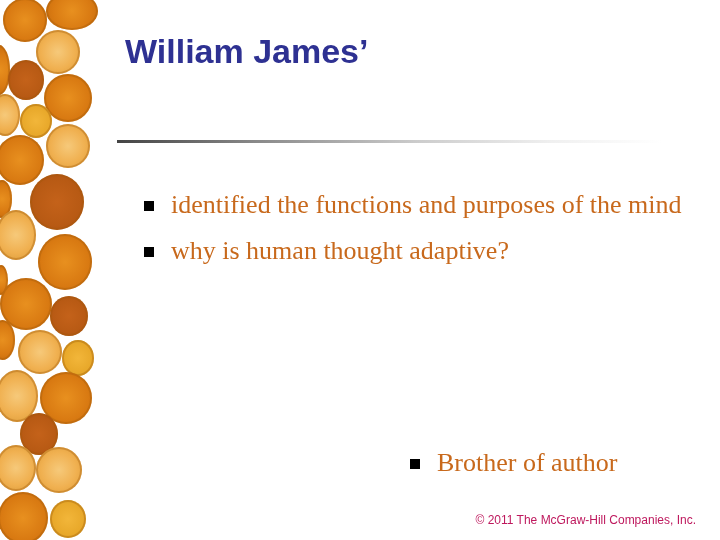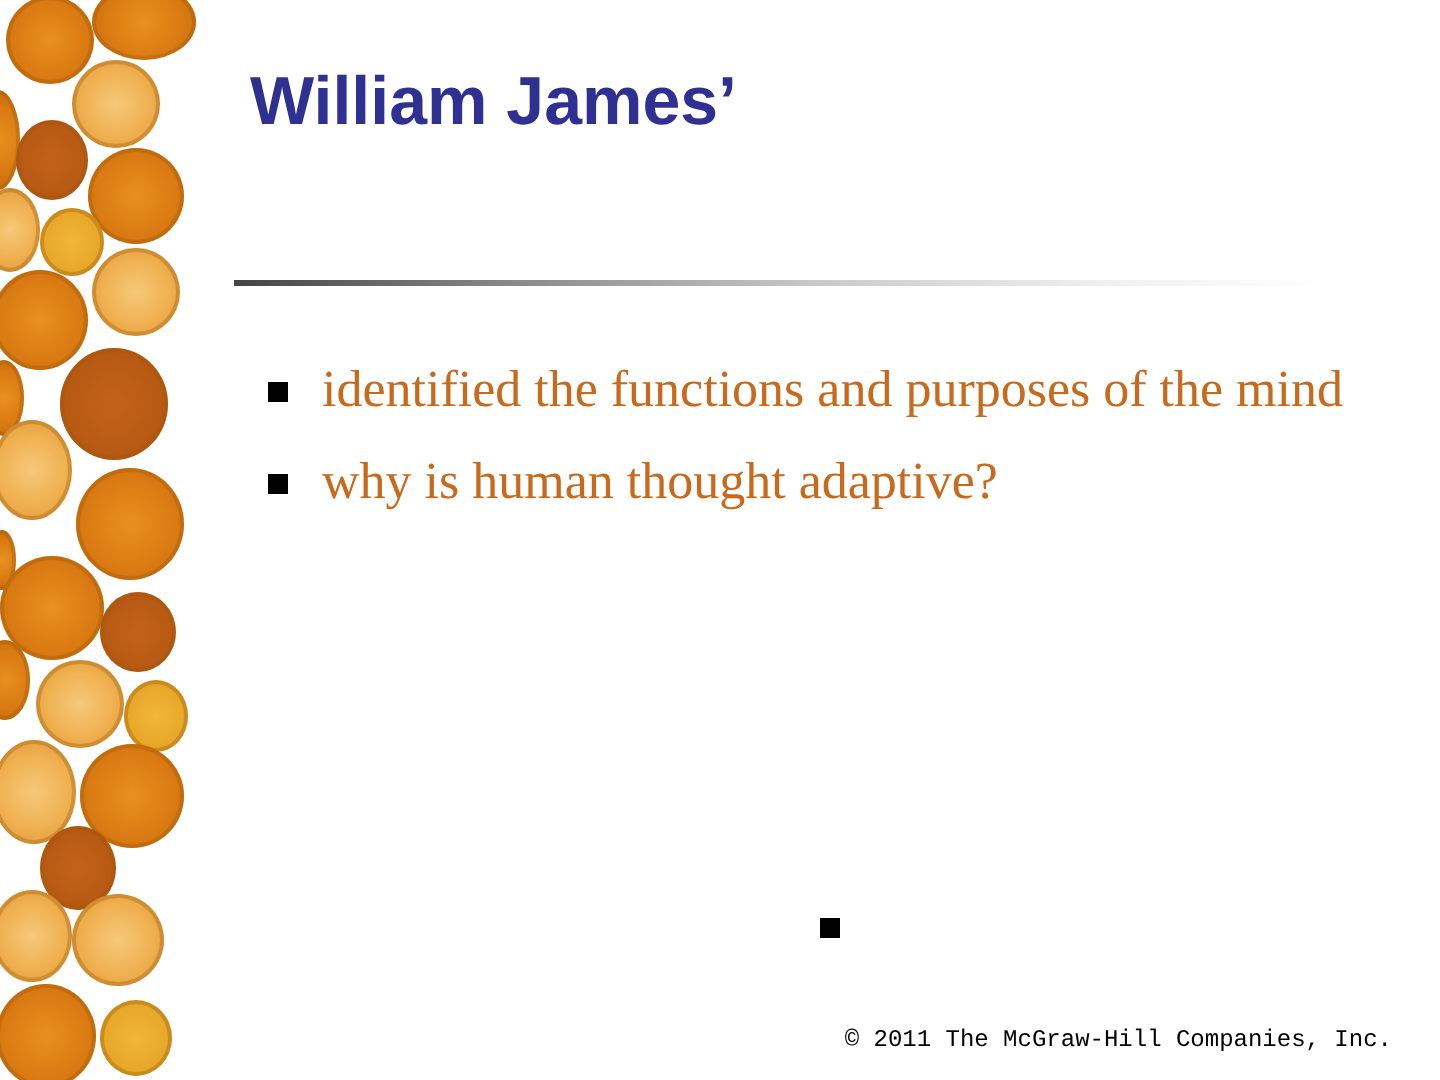--- a/index.html
+++ b/index.html
@@ -26,39 +26,39 @@
     font-family: "Liberation Sans", sans-serif; font-weight: bold;
     font-size: 34px; line-height: 38px; color: #2e3192;
     margin: 14px;
   }
   .divider {
     position: absolute; left: 117px; top: 140px; width: 545px; height: 3px;
     background: linear-gradient(to right, #444444 0%, #888888 25%, #cccccc 55%, #f0f0f0 80%, #ffffff 100%);
   }
   .bullets {
     position: absolute; left: 134px; top: 176px; width: 540px;
-    list-style: none; margin: 0; padding: 0;
+    list-style: none; margin: 10px; padding: 0;
   }
   .bullet-item {
     position: relative; padding-left: 27px;
     font-size: 26px; line-height: 37px; color: #c8691c;
     margin-bottom: 9px;
   }
   .bullet-marker {
     position: absolute; left: 0; top: 15px; width: 10px; height: 10px; background: #000;
   }
   .aside {
     position: absolute; left: 410px; top: 444px;
     font-size: 26px; line-height: 37px; color: #c8691c;
     padding-left: 27px;
   }
   .aside .bullet-marker { top: 15px; }
   .footer {
     position: absolute; right: 24px; top: 513px;
-    font-family: Liberation Mono, monospace; font-size: 12px; color: #000000;
+    font-family: Liberation Sans, sans-serif; font-size: 12px; color: #be185d;
   }
 </style>
 </head>
 <body>
 
 <div class="orange-strip">
   <div class="slice solid" style="left:3px;top:-2px;width:44px;height:44px;"></div>
   <div class="slice solid" style="left:46px;top:-8px;width:52px;height:38px;"></div>
   <div class="slice pale" style="left:36px;top:30px;width:44px;height:44px;"></div>
   <div class="slice solid" style="left:-12px;top:45px;width:22px;height:50px;"></div>
@@ -99,15 +99,16 @@
     <span>identified the functions and purposes of the mind</span>
   </li>
   <li class="bullet-item">
     <span class="bullet-marker"></span>
     <span>why is human thought adaptive?</span>
   </li>
 </ul>
 
 <div class="aside">
   <span class="bullet-marker"></span>
+  <span>Brother of author</span>
 </div>
 
 <div class="footer">© 2011 The McGraw-Hill Companies, Inc.</div>
 
 </body></html>

